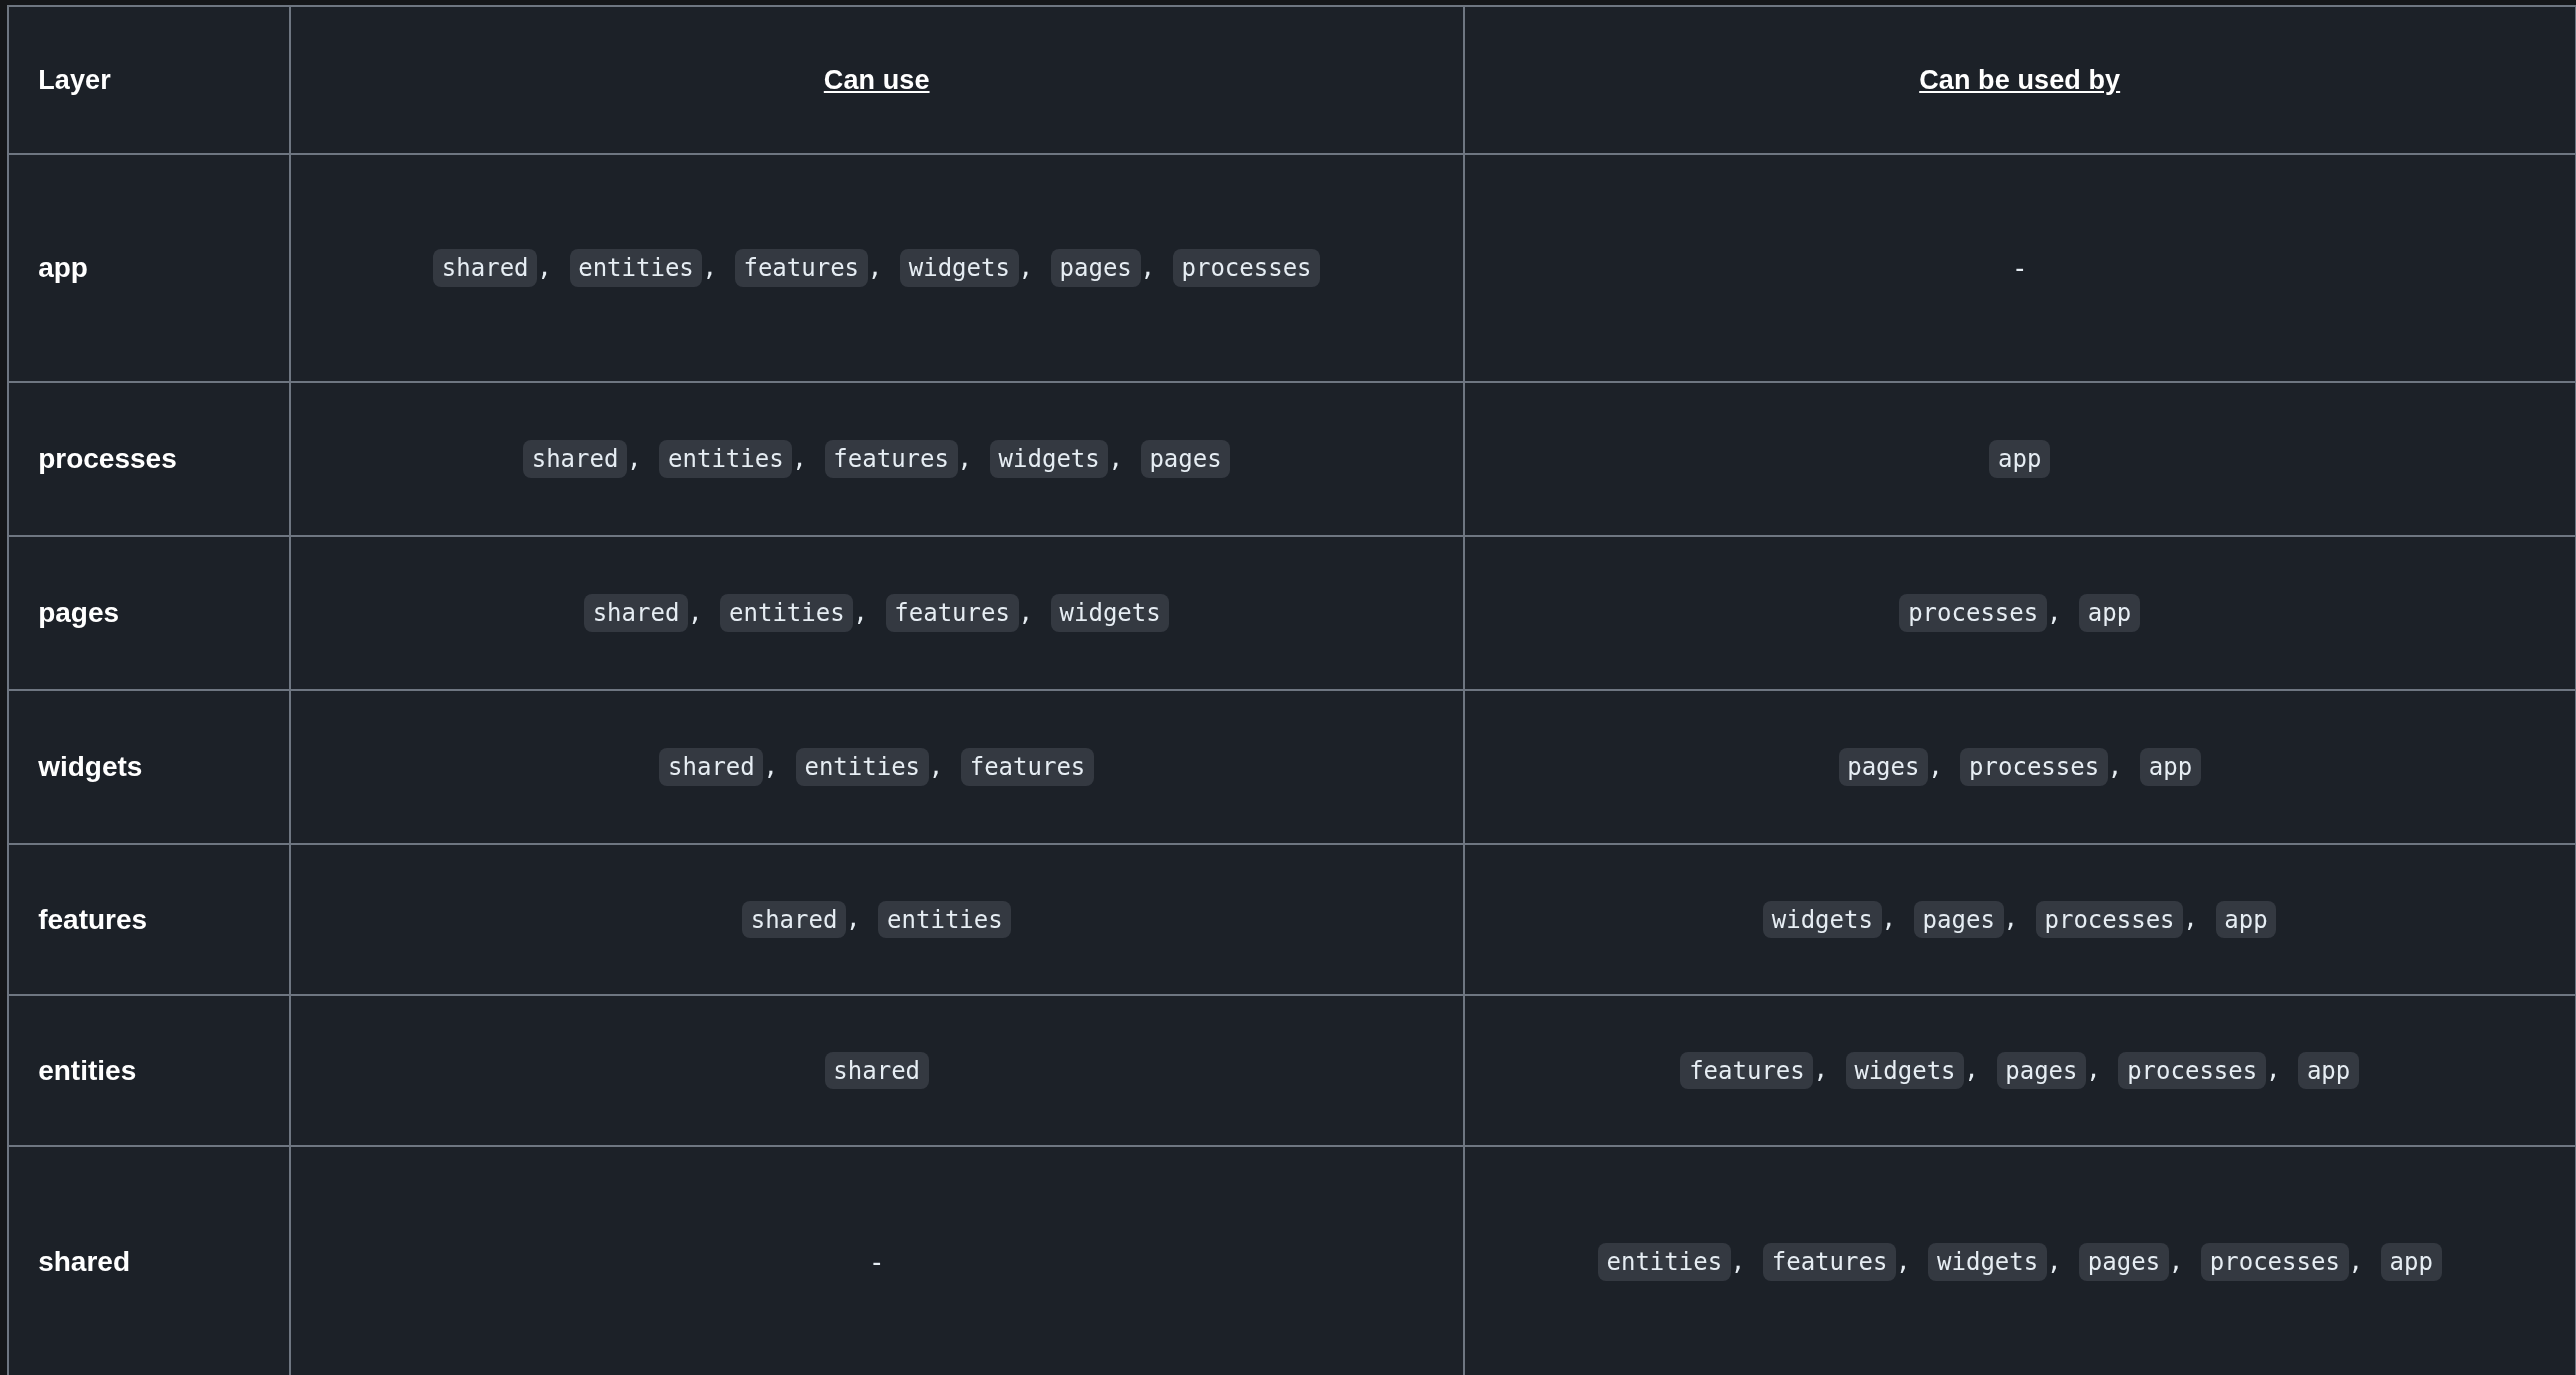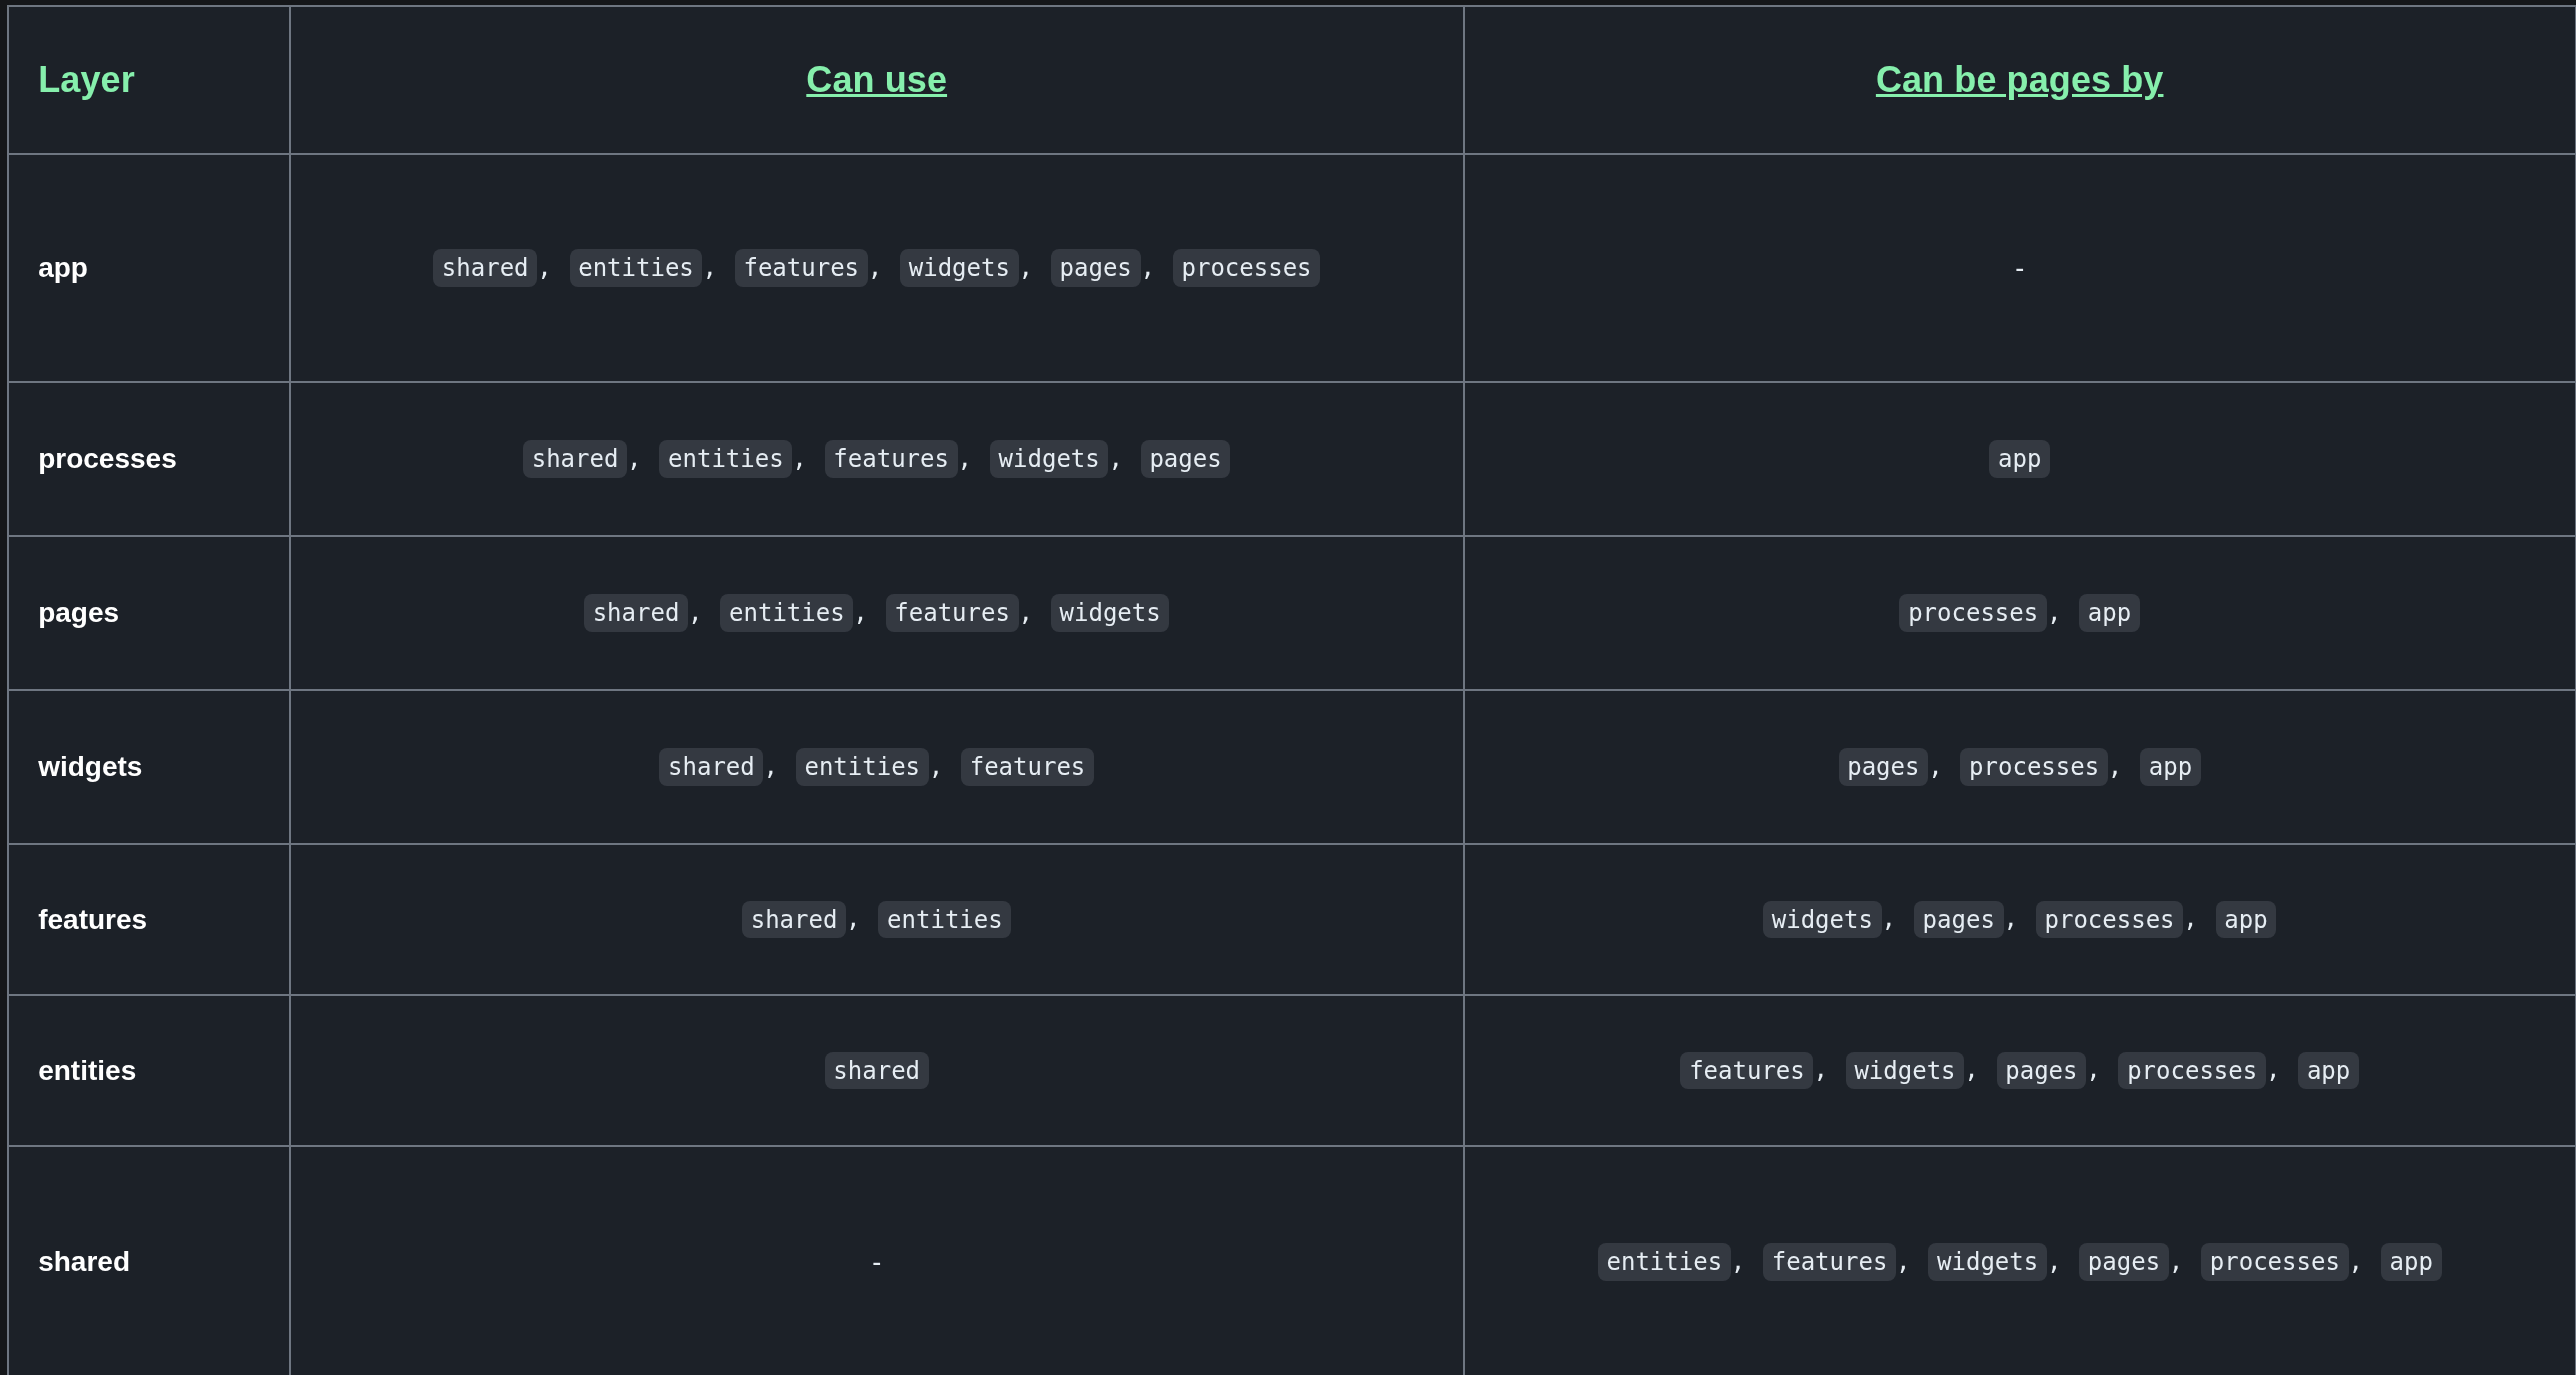--- a/index.html
+++ b/index.html
@@ -40,23 +40,23 @@
   table.layers-table td {
     border: 2px solid #6e7681;
     background: #1c2128;
     vertical-align: middle;
     box-sizing: border-box;
   }
 
   
   thead th {
     font-weight: bold;
-    font-size: 36px;
+    font-size: 27px;
     letter-spacing: 0.1px;
-    color: #86efac;
+    color: #ffffff;
     padding: 24px 29.5px;
     height: 148px;
   }
   thead th.th-layer   { text-align: left; }
   thead th.th-center  { text-align: center; text-decoration: underline; }
 
   
   tbody td {
     padding: 20px 29.5px;
   }
@@ -119,21 +119,21 @@
     <colgroup>
       <col class="c-layer">
       <col class="c-canuse">
       <col class="c-canusedby">
     </colgroup>
 
     <thead>
       <tr>
         <th class="th-layer">Layer</th>
         <th class="th-center">Can use</th>
-        <th class="th-center">Can be pages by</th>
+        <th class="th-center">Can be used by</th>
       </tr>
     </thead>
 
     <tbody id="table-body">
         <tr class="r-app">
           <td class="layer-cell">app</td>
           <td class="list-cell"><code class="chip">shared</code><span class="sep">, </span><code class="chip">entities</code><span class="sep">, </span><code class="chip">features</code><span class="sep">, </span><code class="chip">widgets</code><span class="sep">, </span><code class="chip">pages</code><span class="sep">, </span><code class="chip">processes</code></td>
           <td class="list-cell"><span class="dash">-</span></td>
         </tr>
         <tr class="r-processes">

